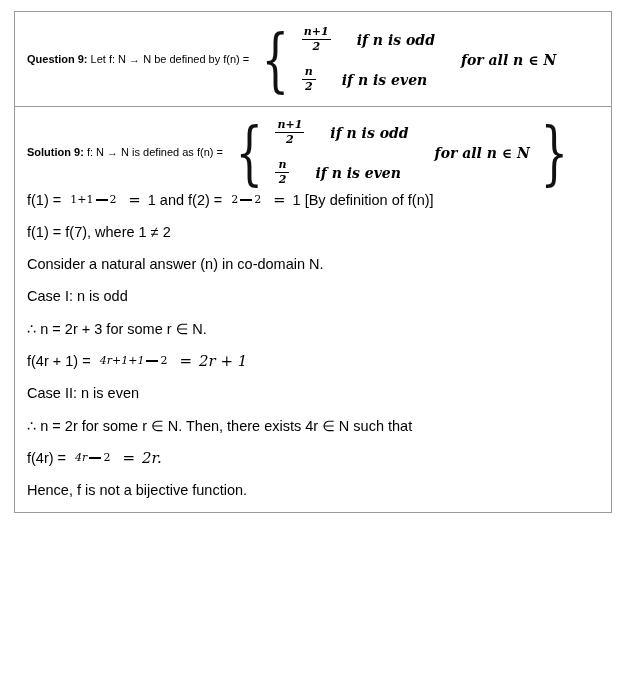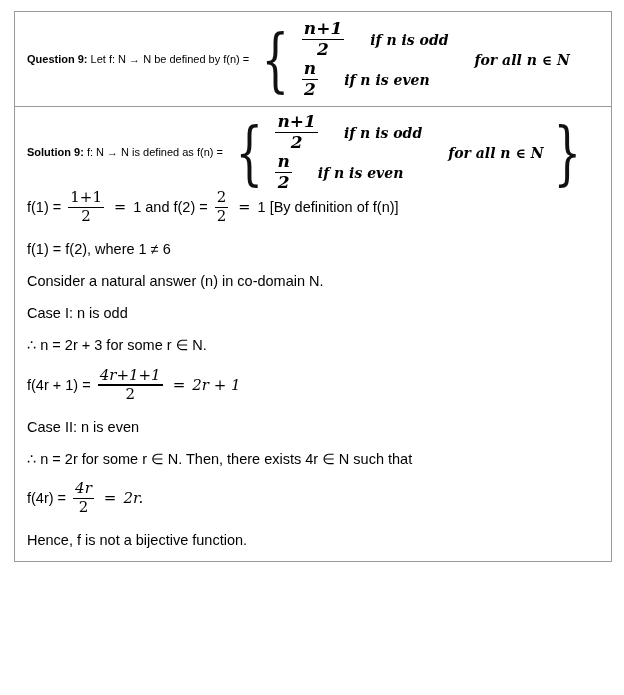--- a/index.html
+++ b/index.html
@@ -95,21 +95,21 @@
   .case-row.spacer { height: 4px; }
 
   .frac {
     display: inline-flex;
     flex-direction: column;
     align-items: center;
     vertical-align: middle;
     font-family: "DejaVu Serif", serif;
     font-style: italic;
     font-weight: bold;
-    font-size: 17px;
+    font-size: 11px;
     line-height: 1.05;
     margin: 0 2px;
     position: relative;
     top: -1px;
   }
   .frac .num { padding: 0 2px; }
   .frac .den { padding: 0 2px; }
   .frac .bar {
     width: 100%;
     min-width: 14px;
@@ -134,25 +134,25 @@
     white-space: nowrap;
     flex: none;
     align-self: center;
     margin-left: 26px;
     margin-right: 2px;
   }
 
   
   .ifrac {
     display: inline-flex;
-    flex-direction: column;
+    flex-direction: row;
     align-items: center;
     vertical-align: middle;
     font-family: "DejaVu Serif", serif;
-    font-size: 15px;
+    font-size: 11px;
     line-height: 1.05;
     margin: 0 3px;
     position: relative;
     top: -1px;
   }
   .ifrac .num { padding: 0 2px; white-space: nowrap; }
   .ifrac .den { padding: 0 2px; }
   .ifrac .bar {
     width: 100%;
     min-width: 12px;
@@ -258,21 +258,21 @@
         <span class="ifrac">
           <span class="num">2</span>
           <span class="bar"></span>
           <span class="den">2</span>
         </span>
         <span class="eqsign">=</span>
         <span>1</span>
         <span>[By definition of f(n)]</span>
       </p>
 
-      <p class="line">f(1) = f(2), where 1 ≠ 6</p>
+      <p class="line">f(1) = f(7), where 1 ≠ 2</p>
 
 
       <p class="line">Consider a natural answer (n) in co-domain N.</p>
 
       <p class="line">Case I: n is odd</p>
 
       <p class="line">∴ n = 2r + 3 for some r ∈ N.</p>
 
 
       <p class="line">

